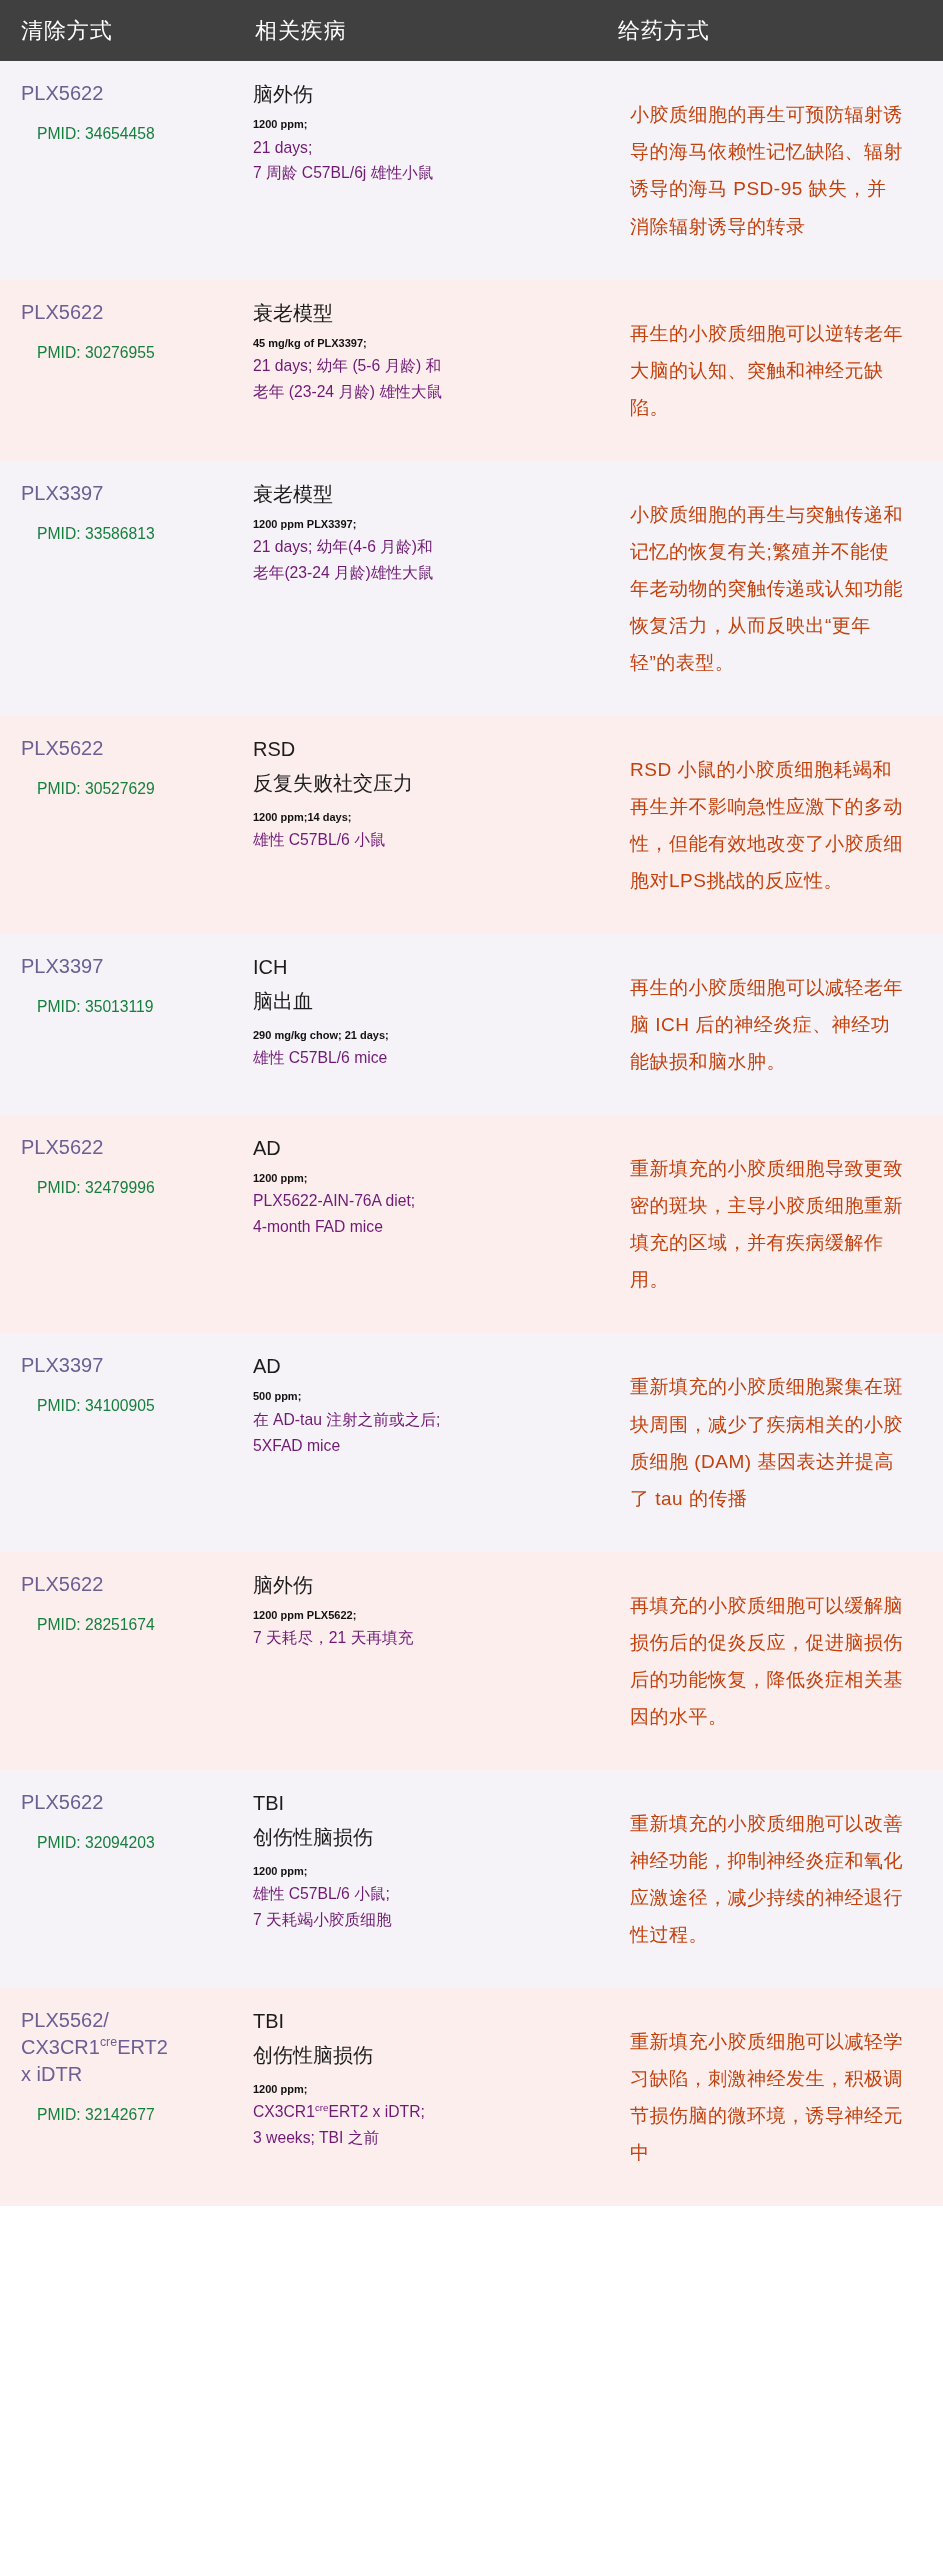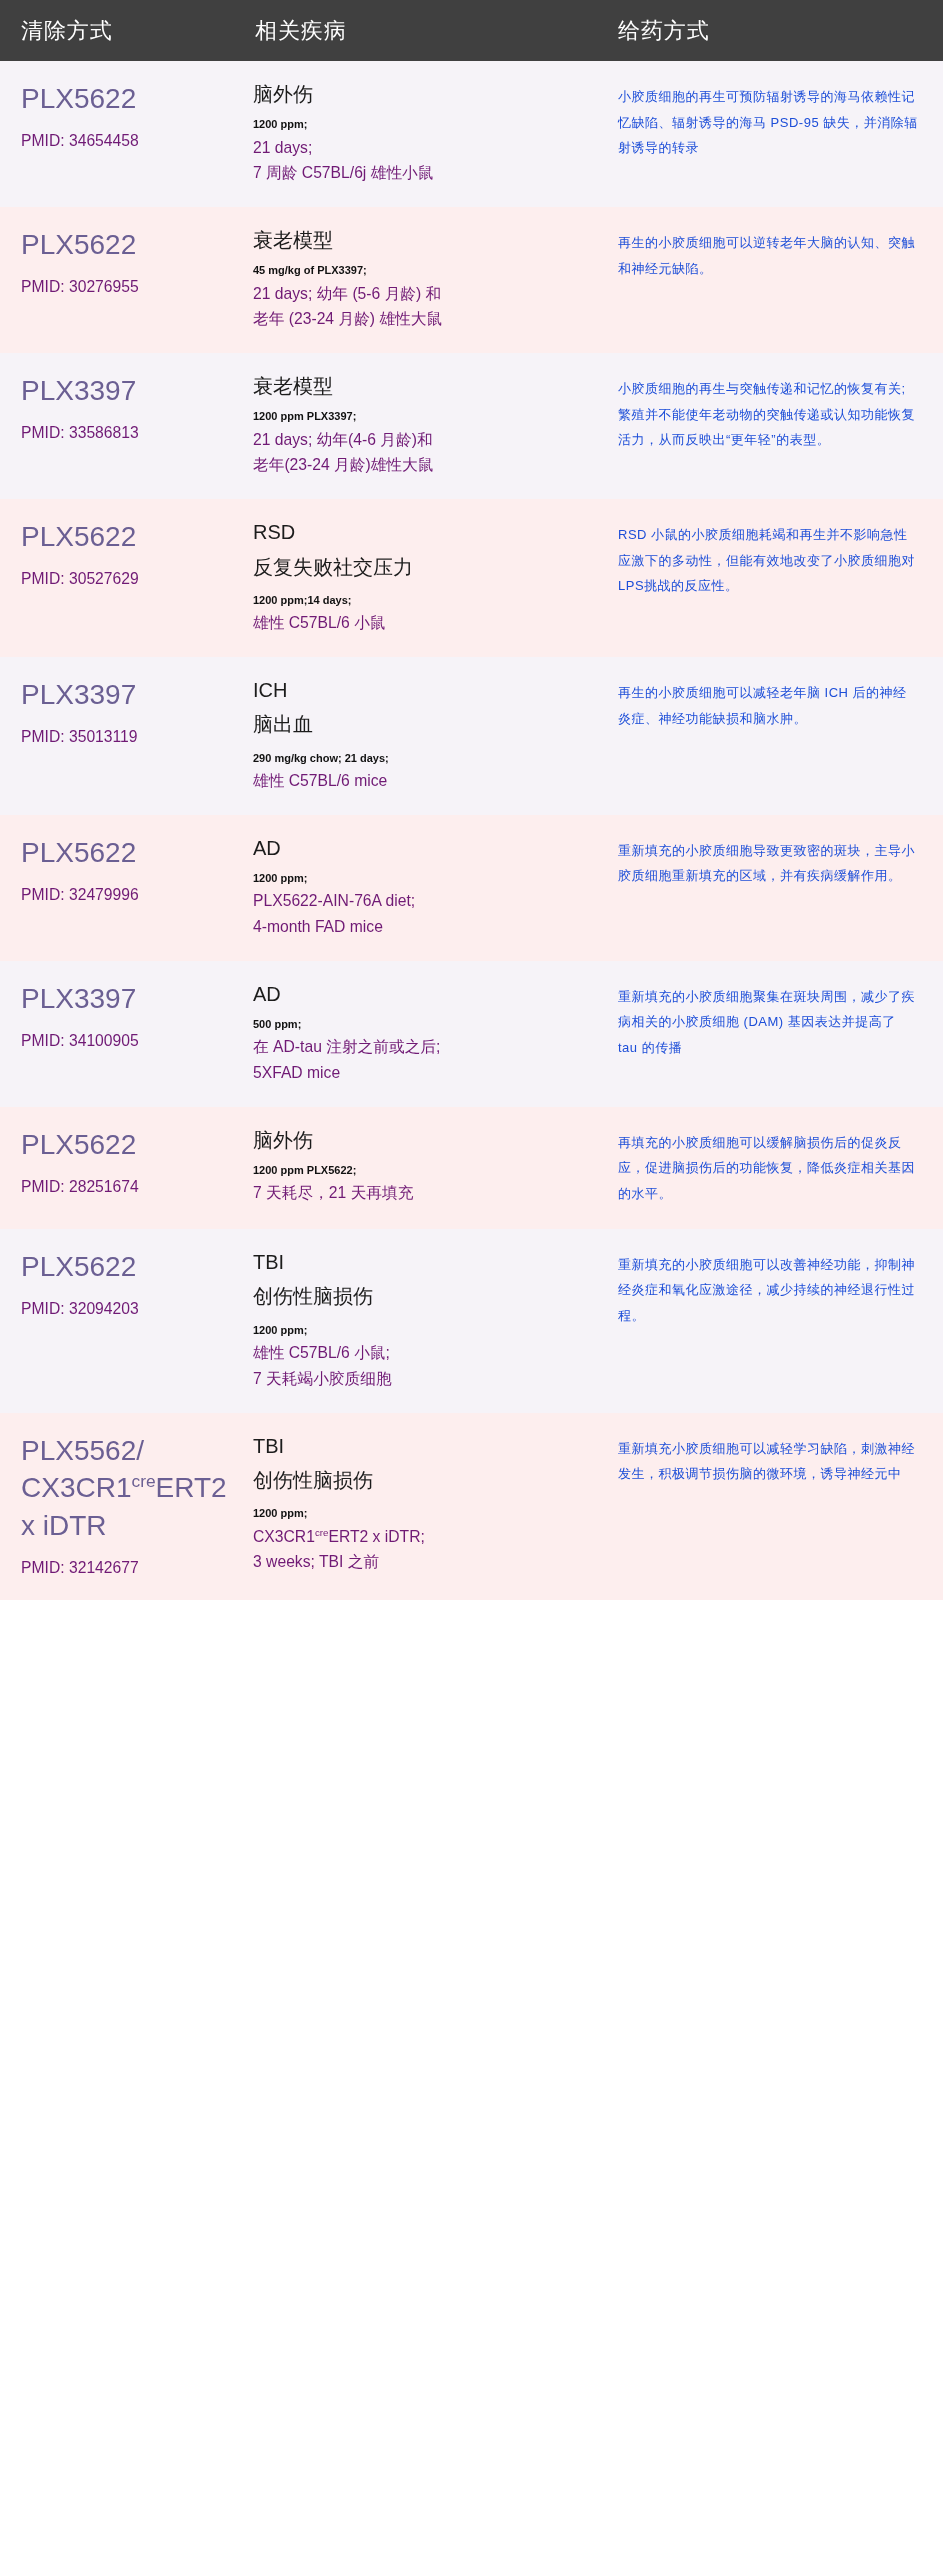--- a/index.html
+++ b/index.html
@@ -39,30 +39,30 @@
   }
   tr.row-a td { background: #f6f3f8; }
   tr.row-b td { background: #fdeeee; }
 
   .cell-1 { padding: 19px 14px 21px 21px; }
   .cell-2 { padding: 19px 15.7px 21px 19px; }
   .cell-3 { padding: 23px 26px 23px 35px; }
 
   .drug {
     color: #6b5f93;
-    font-size: 28px;
+    font-size: 20px;
     line-height: 1.35;
     margin: 0 0 12.2px 0;
     font-weight: normal;
   }
   .pmid {
-    color: #701a75;
+    color: #15803d;
     font-size: 15.7px;
     line-height: 1.4;
-    margin: 0;
+    margin: 16px;
   }
   .disease {
     color: #1c1c1c;
     font-size: 20px;
     line-height: 1.45;
     margin: 0 0 5.2px 0;
   }
   .disease-sub {
     color: #1c1c1c;
     font-size: 20px;
@@ -76,24 +76,24 @@
     line-height: 1.5;
     margin: 7px 0 1.7px 0;
   }
   .detail {
     color: #701a75;
     font-size: 15.7px;
     line-height: 1.65;
     margin: 0;
   }
   .effect {
-    color: #1d4ed8;
-    font-size: 13px;
+    color: #c2410c;
+    font-size: 19px;
     line-height: 1.95;
-    margin: 0;
+    margin: 12px;
     letter-spacing: 0.5px;
   }
   sup { font-size: 0.62em; vertical-align: super; }
 </style>
 </head>
 <body>
 
 <table class="table">
   <colgroup>
     <col class="c1">

